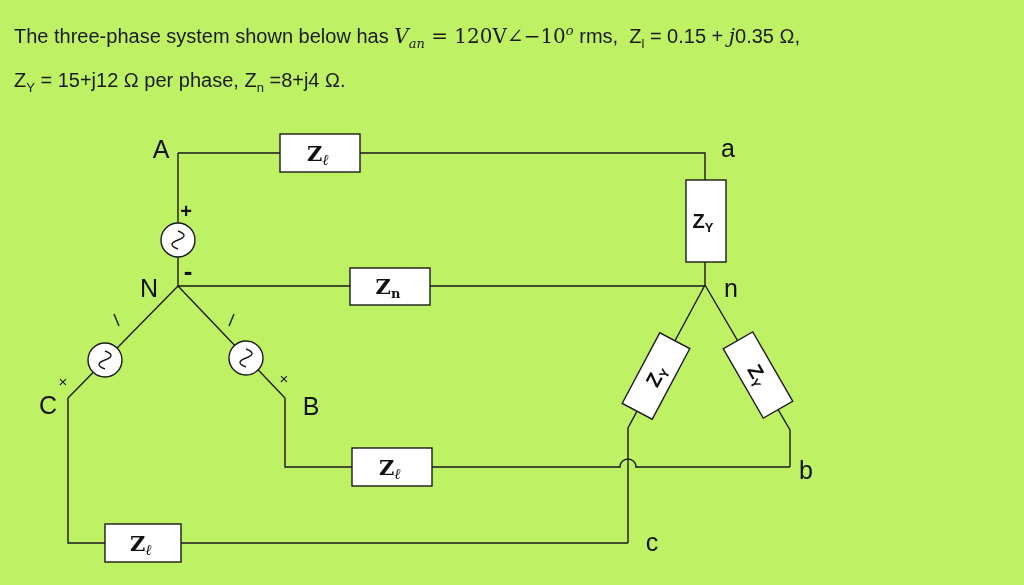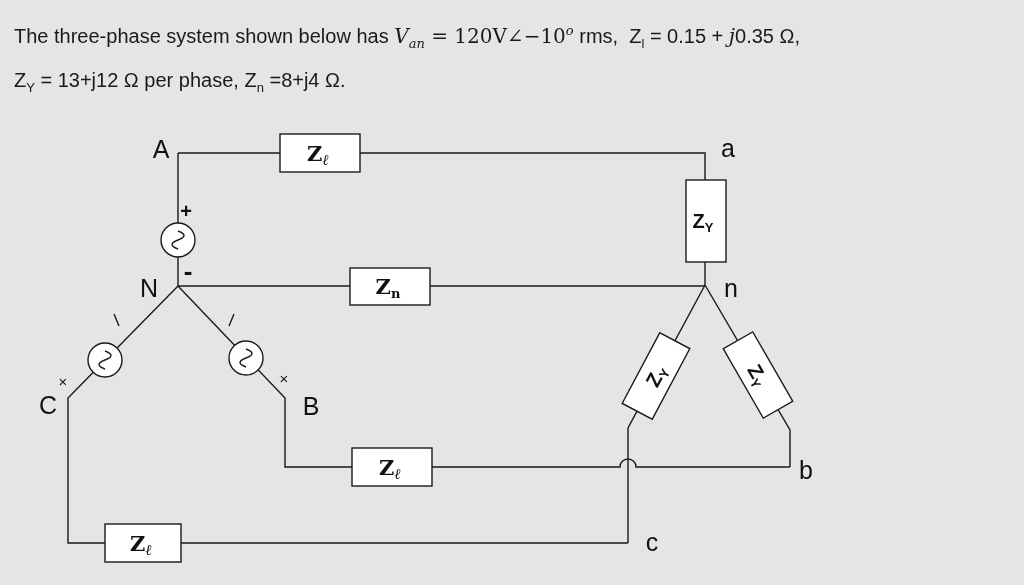--- a/index.html
+++ b/index.html
@@ -1,16 +1,16 @@
 <!DOCTYPE html>
 <html><head>
 <meta charset="utf-8">
 <style>
   html,body{margin:0;padding:0;background:#fff;}
-  .page{position:relative;width:1024px;height:585px;background:#e5e5e5;overflow:hidden;
+  .page{position:relative;width:1024px;height:585px;background:#bef264;overflow:hidden;
         font-family:"Liberation Sans",sans-serif;color:#1a1a1a;}
   .problem{position:absolute;left:14px;top:12px;font-size:20px;line-height:37px;}
   .pline{white-space:pre-wrap;}
   .mi{font-family:"DejaVu Serif",serif;font-style:italic;}
   .mser{font-family:"DejaVu Serif",serif;}
   sub{font-size:13px;}
   sup{font-size:13px;}
   .circuit{position:absolute;left:0;top:0;}
   .circuit path, .circuit rect, .circuit circle, .circuit line{
     stroke:#1a1a1a;stroke-width:1.4;fill:none;}
@@ -26,21 +26,21 @@
   .minus{font-size:26px;font-weight:bold;}
   .cross{font-size:15px;}
 </style>
 </head>
 <body>
 
 <div class="page">
 
   <div class="problem">
     <div class="pline"><span>The three-phase system shown below has </span><span class="mi">V</span><sub class="mi">an</sub><span class="mser"> = 120V∠−10</span><sup class="mi">o</sup><span> rms,  Z</span><sub>l</sub><span> = 0.15 + </span><span class="mi">j</span><span>0.35 Ω,</span></div>
-    <div class="pline"><span>Z</span><sub>Y</sub><span> = 13+j12 Ω per phase, Z</span><sub>n</sub><span> =8+j4 Ω.</span></div>
+    <div class="pline"><span>Z</span><sub>Y</sub><span> = 15+j12 Ω per phase, Z</span><sub>n</sub><span> =8+j4 Ω.</span></div>
   </div>
 
   <svg class="circuit" width="1024" height="585" viewBox="0 0 1024 585">
 
     <g>
       <path d="M178,153 H705 V285"></path>
       <path d="M178,153 V286"></path>
       <path d="M178,286 H705"></path>
       <path d="M178,286 L68,398 V543 H628"></path>
       <path d="M178,286 L285,398 V467 H620 A8,8 0 0 1 636,467 H790"></path>

